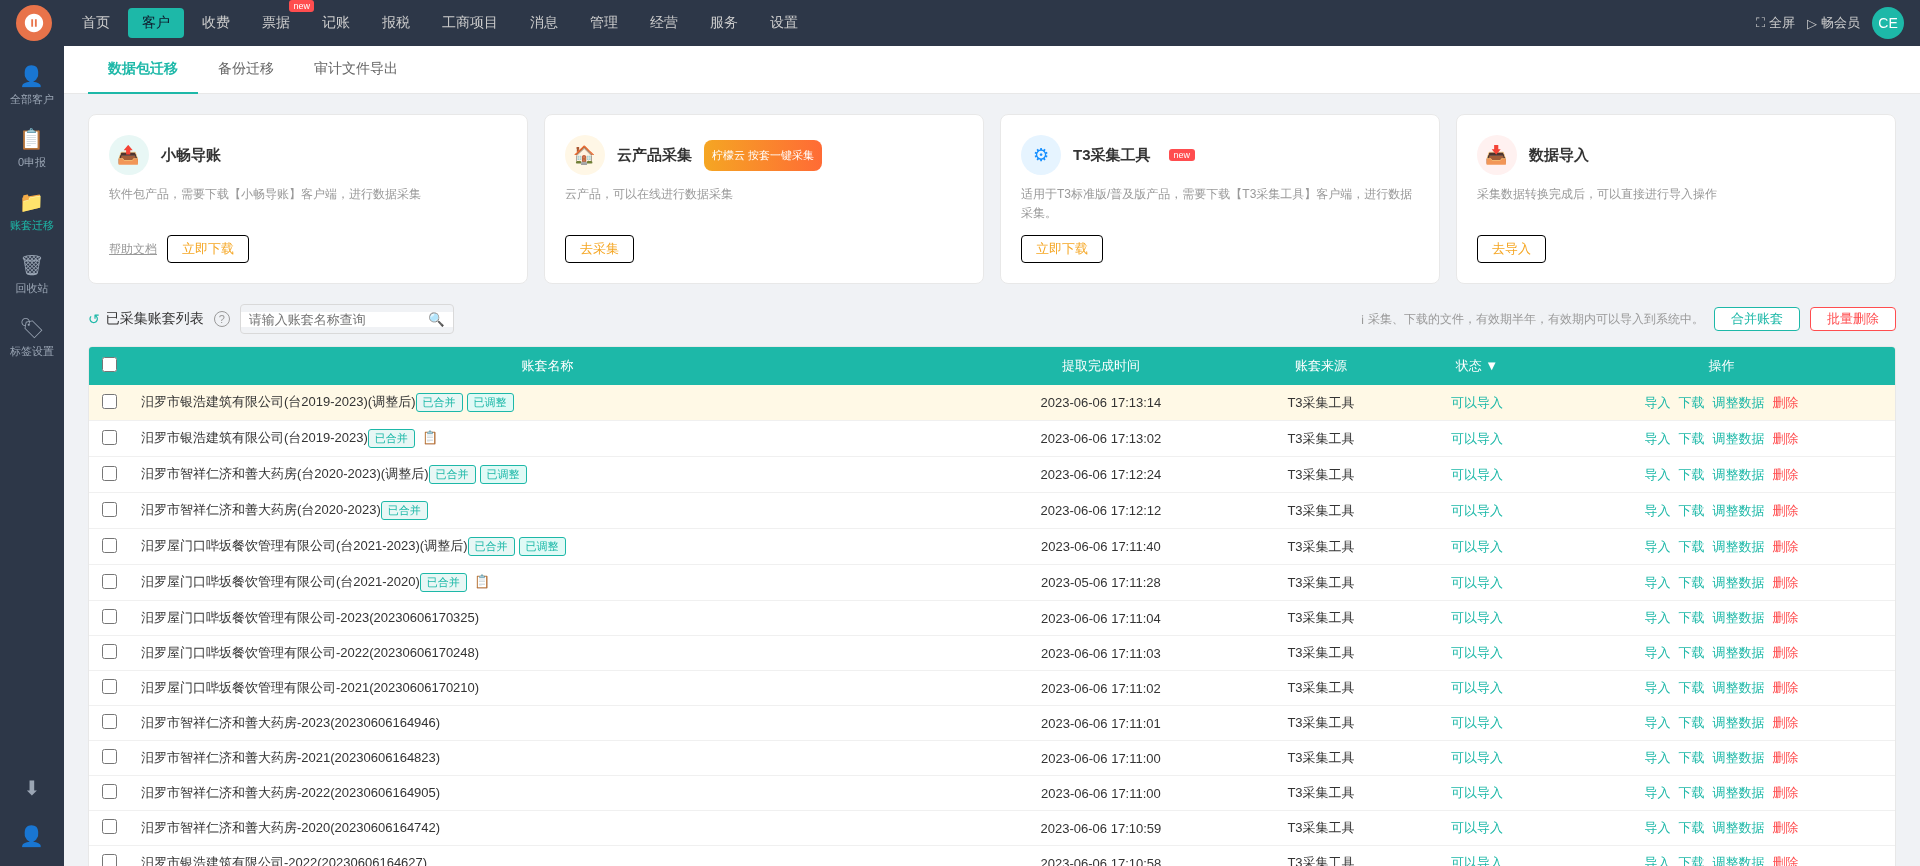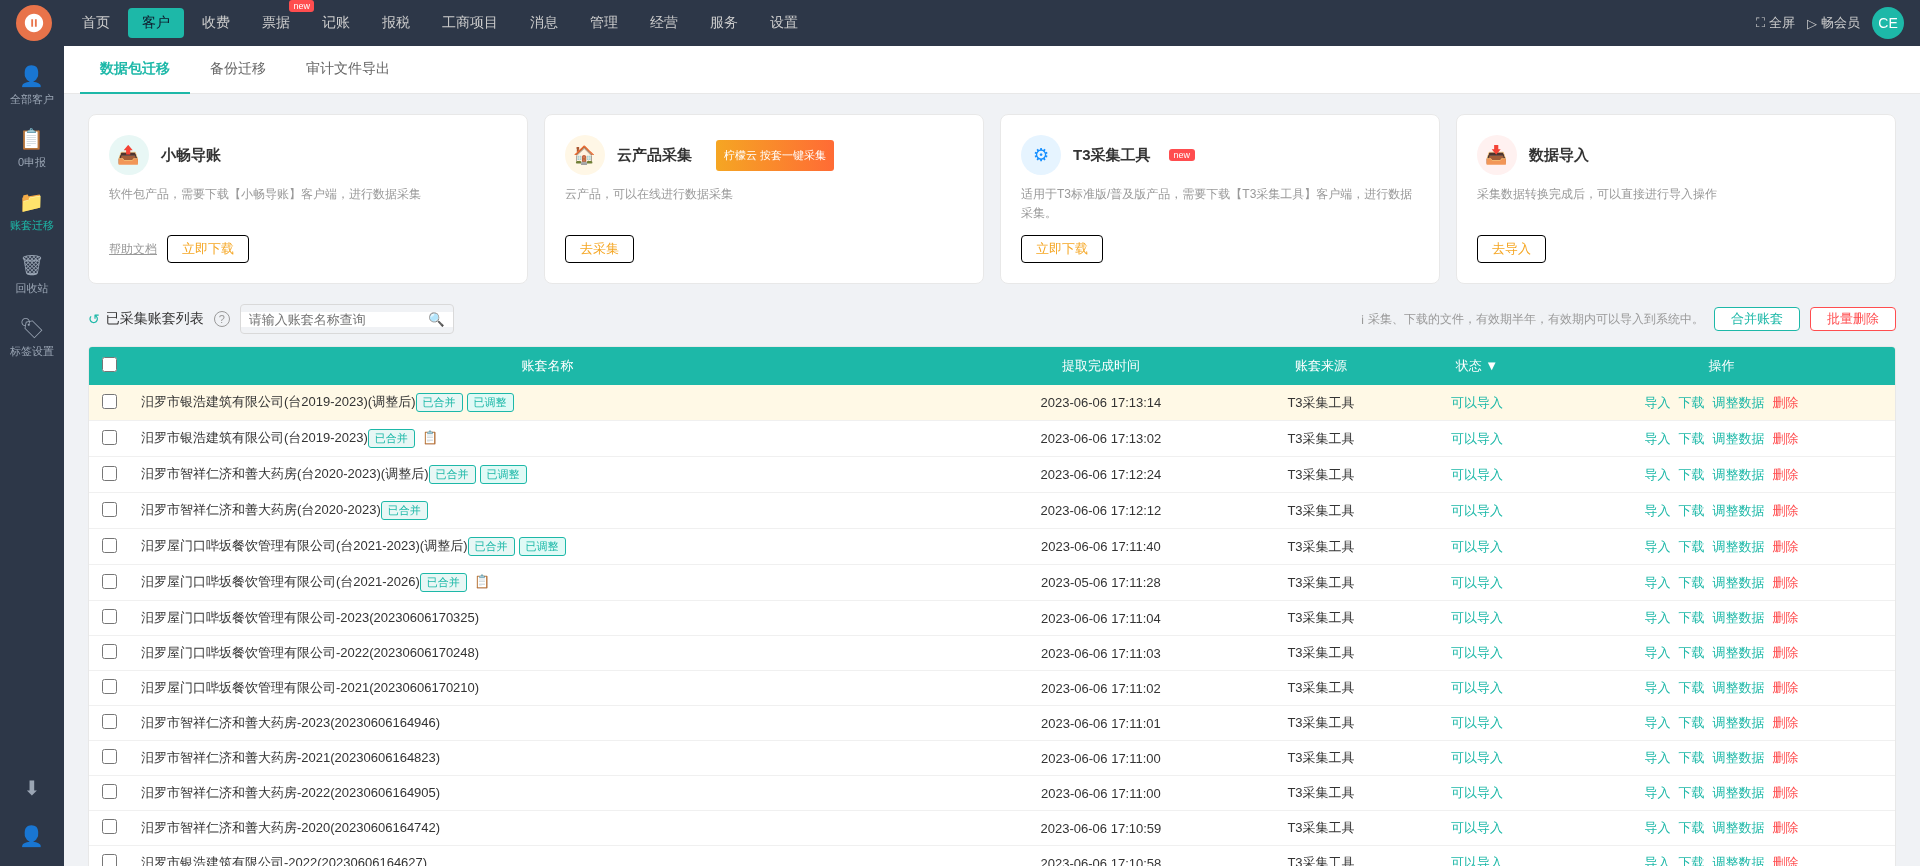--- a/index.html
+++ b/index.html
@@ -25,21 +25,21 @@
     .left-sidebar { width: 64px; background: #2d3748; display: flex; flex-direction: column; align-items: center; padding: 8px 0; flex-shrink: 0; }
     .sidebar-item { display: flex; flex-direction: column; align-items: center; padding: 10px 4px; cursor: pointer; color: #9aa5b4; width: 100%; text-align: center; gap: 4px; font-size: 11px; }
     .sidebar-item .icon { font-size: 20px; }
     .sidebar-item.active { color: #1db8a8; }
     .sidebar-bottom { margin-top: auto; display: flex; flex-direction: column; align-items: center; gap: 4px; }
 
     
     .content { flex: 1; overflow: auto; display: flex; flex-direction: column; }
 
     
-    .tabs-bar { background: white; padding: 0 16px; display: flex; align-items: center; border-bottom: 1px solid #e8e8e8; height: 48px; flex-shrink: 0; }
+    .tabs-bar { background: white; padding: 0 24px; display: flex; align-items: center; border-bottom: 1px solid #e8e8e8; height: 48px; flex-shrink: 0; }
     .tab { padding: 0 20px; height: 48px; display: flex; align-items: center; cursor: pointer; color: #666; font-size: 14px; border-bottom: 2px solid transparent; }
     .tab.active { color: #1db8a8; border-bottom: 2px solid #1db8a8; font-weight: bold; }
 
     
     .inner-content { padding: 20px 24px; flex: 1; overflow: auto; }
 
     
     .cards-row { display: grid; grid-template-columns: repeat(4, 1fr); gap: 16px; margin-bottom: 20px; }
     .card { background: white; border-radius: 8px; padding: 20px; border: 1px solid #e8e8e8; display: flex; flex-direction: column; min-height: 130px; }
     .card-header { display: flex; align-items: center; gap: 12px; margin-bottom: 10px; }
@@ -47,21 +47,21 @@
     .card-icon.green { background: #e8f7f5; color: #1db8a8; }
     .card-icon.orange { background: #fff7e6; color: #f5a623; }
     .card-icon.blue { background: #e6f4ff; color: #1890ff; }
     .card-icon.red { background: #fff1f0; color: #ff4d4f; }
     .card-title { font-size: 15px; font-weight: bold; color: #333; }
     .card-badge { background: #ff4d4f; color: white; font-size: 9px; padding: 1px 5px; border-radius: 3px; margin-left: 6px; }
     .card-desc { font-size: 12px; color: #999; flex: 1; line-height: 1.6; margin-bottom: 12px; }
     .card-actions { display: flex; align-items: center; gap: 10px; }
     .card-link { color: #999; font-size: 12px; cursor: pointer; text-decoration: underline; }
     .card-btn { border: 1px solid #000000; color: #f5a623; background: white; padding: 4px 14px; border-radius: 4px; cursor: pointer; font-size: 13px; }
-    .card-tag { background: linear-gradient(90deg, #f5a623, #ff6b35); color: white; font-size: 11px; padding: 8px 8px; border-radius: 3px; margin-left: 12px; }
+    .card-tag { background: linear-gradient(90deg, #f5a623, #ff6b35); color: white; font-size: 11px; padding: 8px 8px; border-radius: 8px; }
 
     
     .list-header { display: flex; align-items: center; gap: 10px; margin-bottom: 12px; }
     .list-title { font-size: 14px; color: #333; display: flex; align-items: center; gap: 6px; }
     .list-title .icon { color: #1db8a8; }
     .search-box { display: flex; align-items: center; border: 1px solid #d9d9d9; border-radius: 4px; overflow: hidden; height: 30px; }
     .search-box input { border: none; outline: none; padding: 0 8px; font-size: 13px; width: 180px; color: #999; }
     .search-box .search-btn { background: white; border: none; cursor: pointer; padding: 0 8px; color: #999; }
     .list-right { margin-left: auto; display: flex; align-items: center; gap: 10px; }
     .hint-text { color: #999; font-size: 12px; display: flex; align-items: center; gap: 4px; }
@@ -285,21 +285,21 @@
               <tr>
                 <td><input type="checkbox" style=""></td>
                 <td class="name-col"><span>汨罗屋门口哔坂餐饮管理有限公司(台2021-2023)(调整后)</span><span class="tag-green">已合并</span><span class="tag-teal">已调整</span></td>
                 <td>2023-06-06 17:11:40</td>
                 <td>T3采集工具</td>
                 <td style="color: rgb(29, 184, 168);">可以导入</td>
                 <td><span class="action-link">导入</span><span class="action-link">下载</span><span class="action-link">调整数据</span><span class="action-link red">删除</span></td>
               </tr>
               <tr>
                 <td><input type="checkbox" style=""></td>
-                <td class="name-col"><span>汨罗屋门口哔坂餐饮管理有限公司(台2021-2026)</span><span class="tag-green">已合并</span><span style="color: rgb(153, 153, 153); font-size: 13px;"> 📋</span></td>
+                <td class="name-col"><span>汨罗屋门口哔坂餐饮管理有限公司(台2021-2020)</span><span class="tag-green">已合并</span><span style="color: rgb(153, 153, 153); font-size: 13px;"> 📋</span></td>
                 <td>2023-05-06 17:11:28</td>
                 <td>T3采集工具</td>
                 <td style="color: rgb(29, 184, 168);">可以导入</td>
                 <td><span class="action-link">导入</span><span class="action-link">下载</span><span class="action-link">调整数据</span><span class="action-link red">删除</span></td>
               </tr>
               <tr>
                 <td><input type="checkbox" style=""></td>
                 <td class="name-col"><span>汨罗屋门口哔坂餐饮管理有限公司-2023(20230606170325)</span></td>
                 <td>2023-06-06 17:11:04</td>
                 <td>T3采集工具</td>

